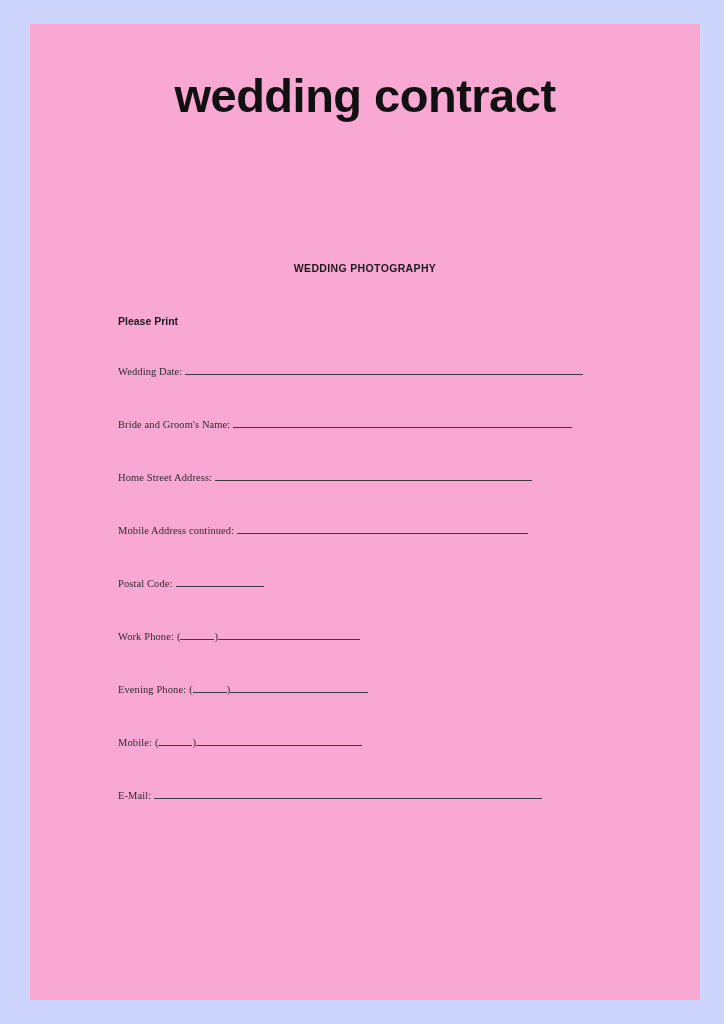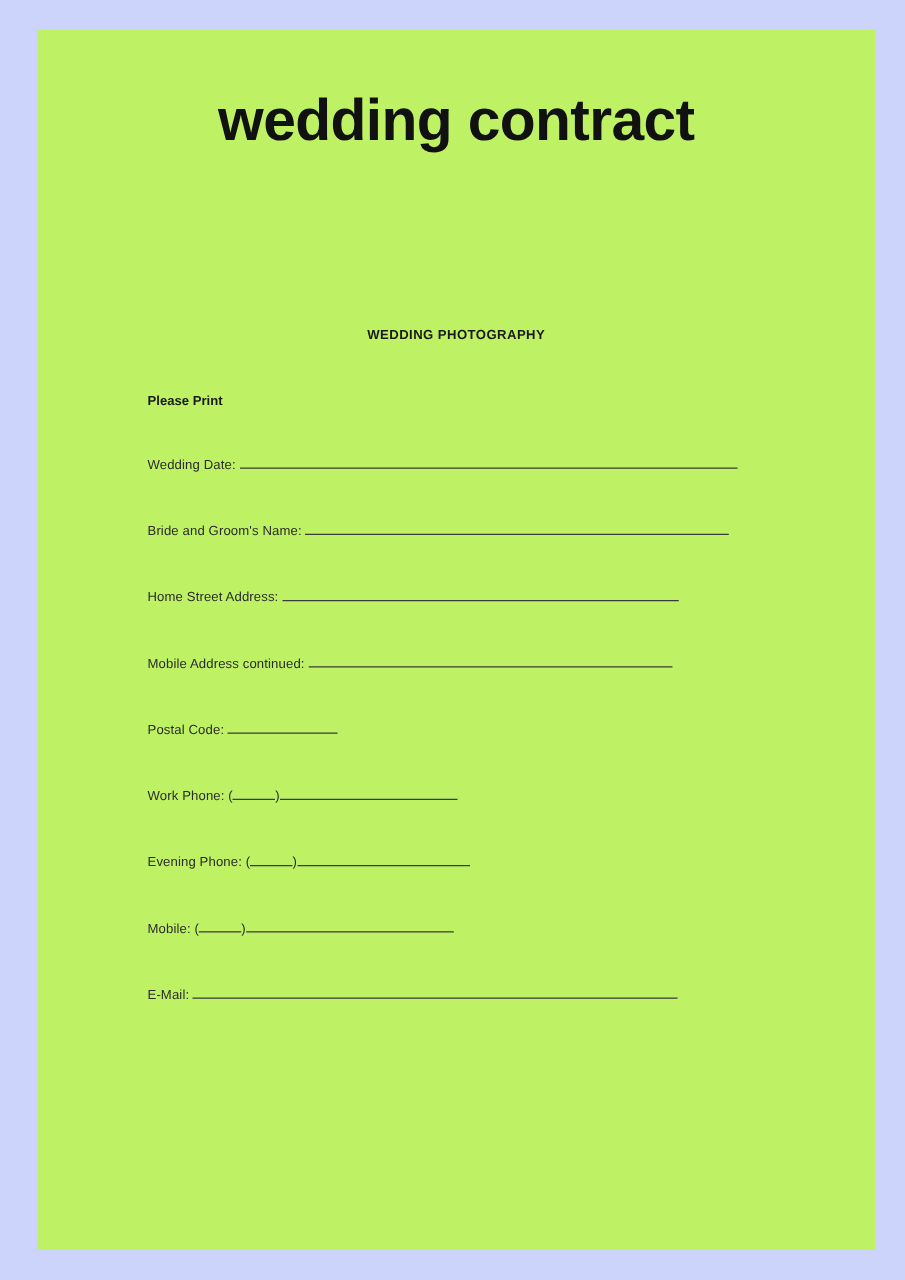--- a/index.html
+++ b/index.html
@@ -13,21 +13,21 @@
     font-family: "Liberation Sans", sans-serif;
     overflow: hidden;
   }
 
   .page-sheet {
     position: absolute;
     left: 30px;
     top: 24px;
     width: 670px;
     height: 976px;
-    background: #bef264;
+    background: #f9a8d4;
     box-sizing: border-box;
   }
 
   .doc-title {
     position: absolute;
     left: 0;
     top: 44px;
     width: 670px;
     text-align: center;
     font-size: 47px;
@@ -64,20 +64,21 @@
     top: 341px;
     width: 560px;
   }
 
   .field-row {
     position: relative;
     height: 53px;
     white-space: nowrap;
     font-size: 10.5px;
     color: #2b2b2b;
+    font-family: Liberation Serif, serif;
   }
 
   .field-label {
     display: inline-block;
     vertical-align: baseline;
     font-size: 10.5px;
     color: #2b2b2b;
     letter-spacing: 0.1px;
   }
 

